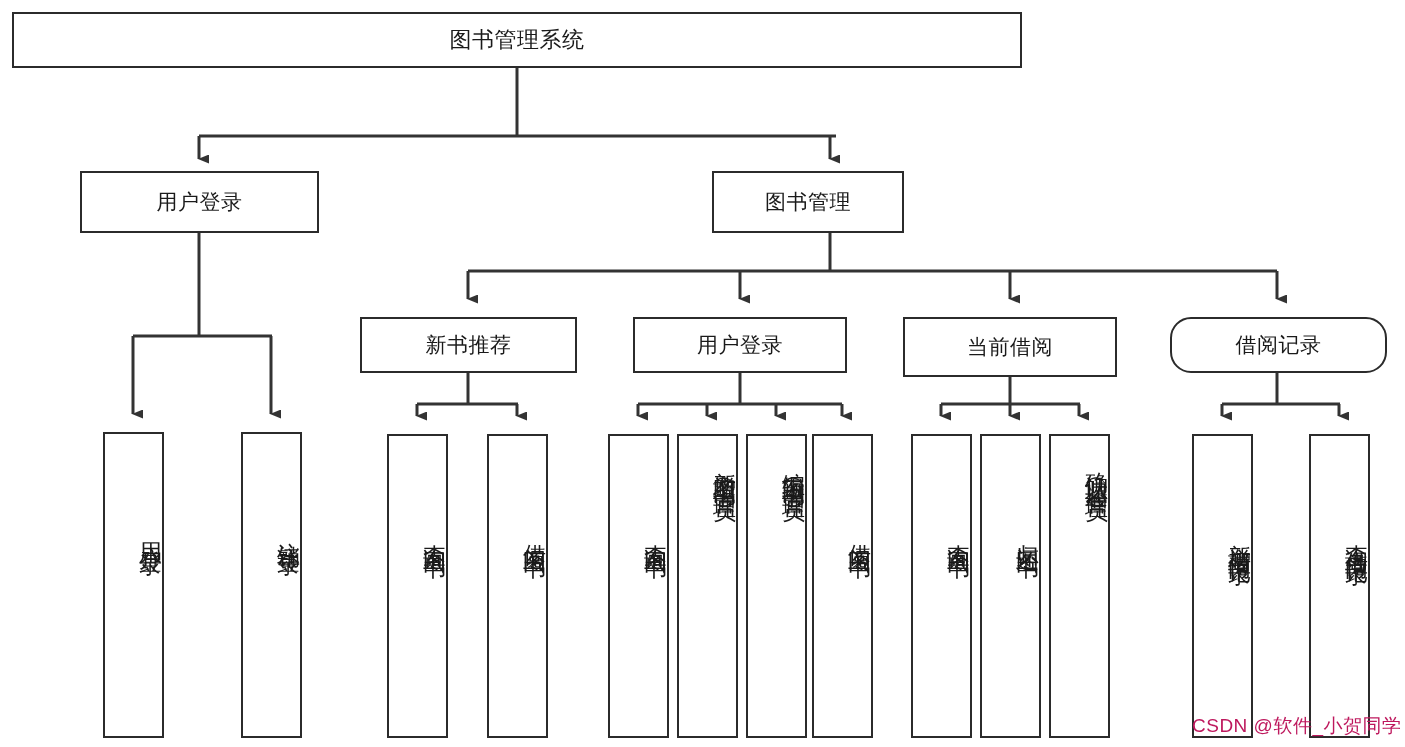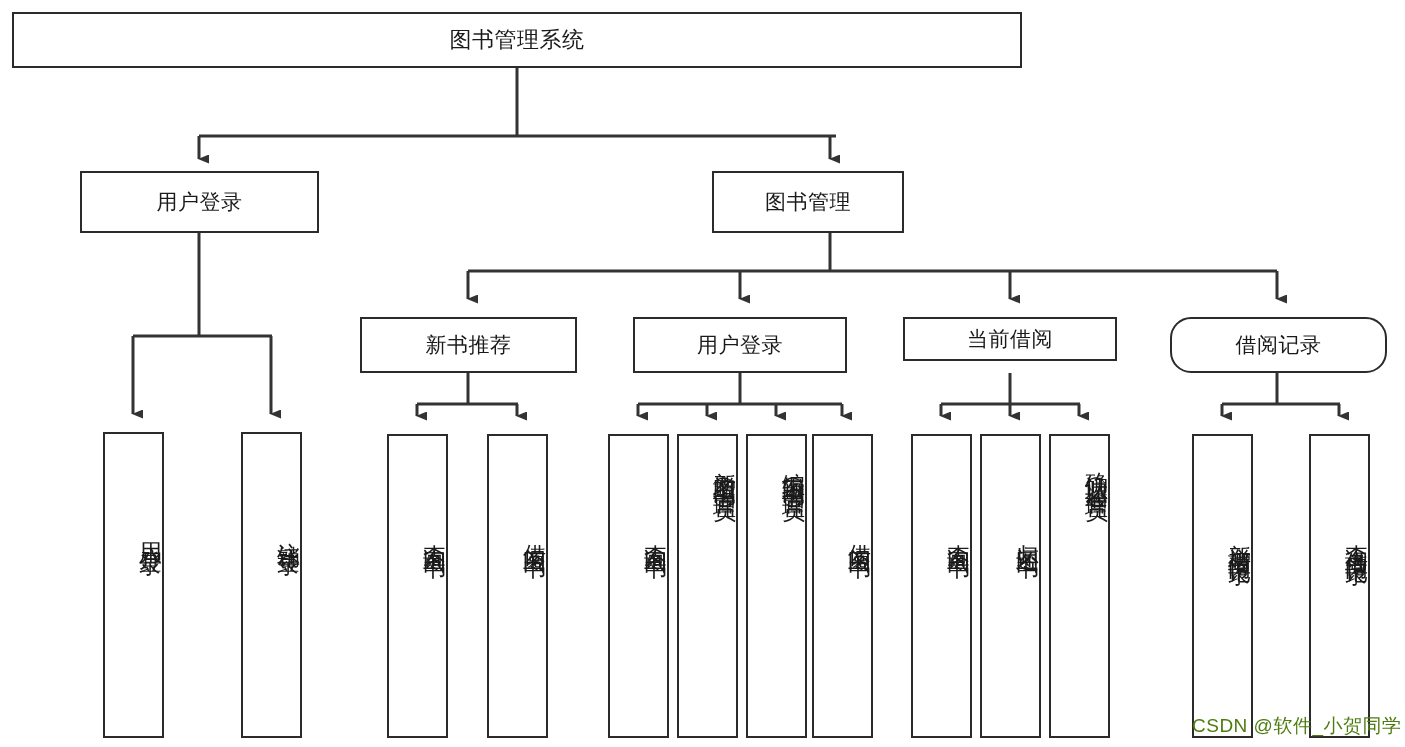--- a/index.html
+++ b/index.html
@@ -62,21 +62,21 @@
   }
   .node.vertical.mid .node-label {
     margin-top: 78px;
   }
   .node.vertical.tall .node-label {
     margin-top: 6px;
   }
   .watermark {
     position: absolute;
     font-size: 19px;
-    color: #4d7c0f;
+    color: #be185d;
     white-space: nowrap;
     letter-spacing: 0.5px;
     pointer-events: none;
   }
 </style>
 </head>
 <body>
 
 <div id="diagram-canvas">
 
@@ -140,21 +140,21 @@
   <div class="node horizontal" style="left:712px; top:171px; width:192px; height:62px;">
     <span class="node-label">图书管理</span>
   </div>
 
   <div class="node horizontal" style="left:360px; top:317px; width:217px; height:56px;">
     <span class="node-label">新书推荐</span>
   </div>
   <div class="node horizontal" style="left:633px; top:317px; width:214px; height:56px;">
     <span class="node-label">用户登录</span>
   </div>
-  <div class="node horizontal" style="left:903px; top:317px; width:214px; height:44px;">
+  <div class="node horizontal" style="left:903px; top:317px; width:214px; height:60px;">
     <span class="node-label">当前借阅</span>
   </div>
   <div class="node horizontal" style="left:1170px; top:317px; width:217px; height:56px;border-radius:21px;">
     <span class="node-label">借阅记录</span>
   </div>
 
   <div class="node vertical mid" style="left:103px; top:432px; width:61px; height:306px;">
     <span class="node-label">用户登录</span>
   </div>
   <div class="node vertical mid" style="left:241px; top:432px; width:61px; height:306px;">

